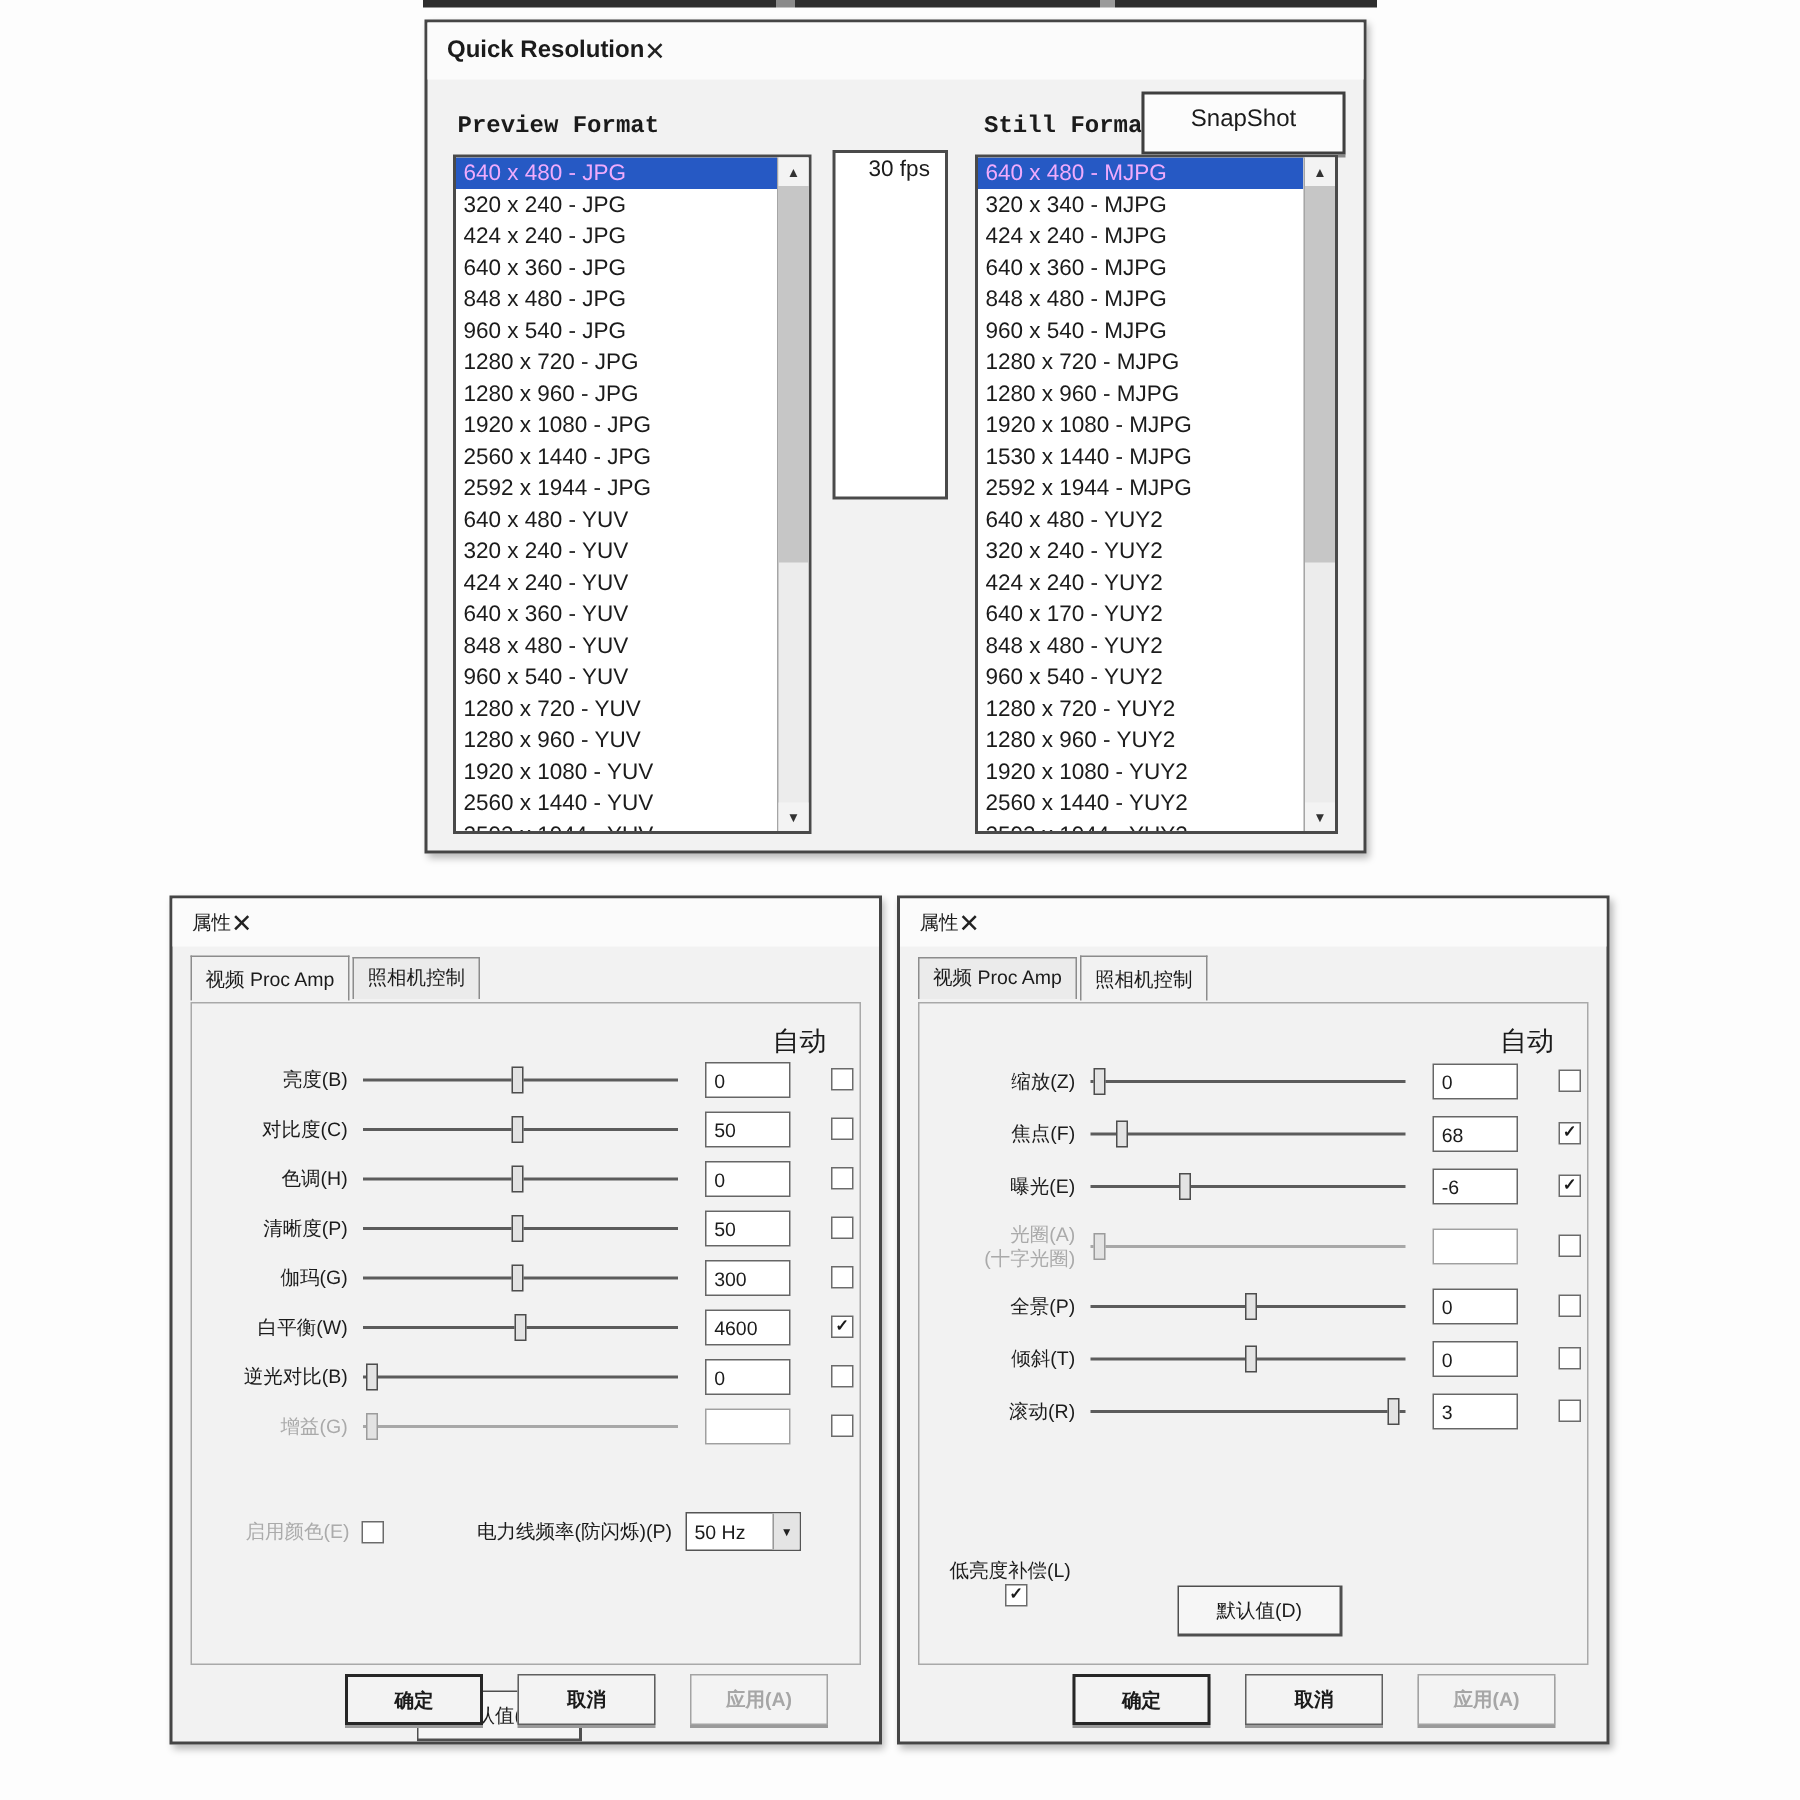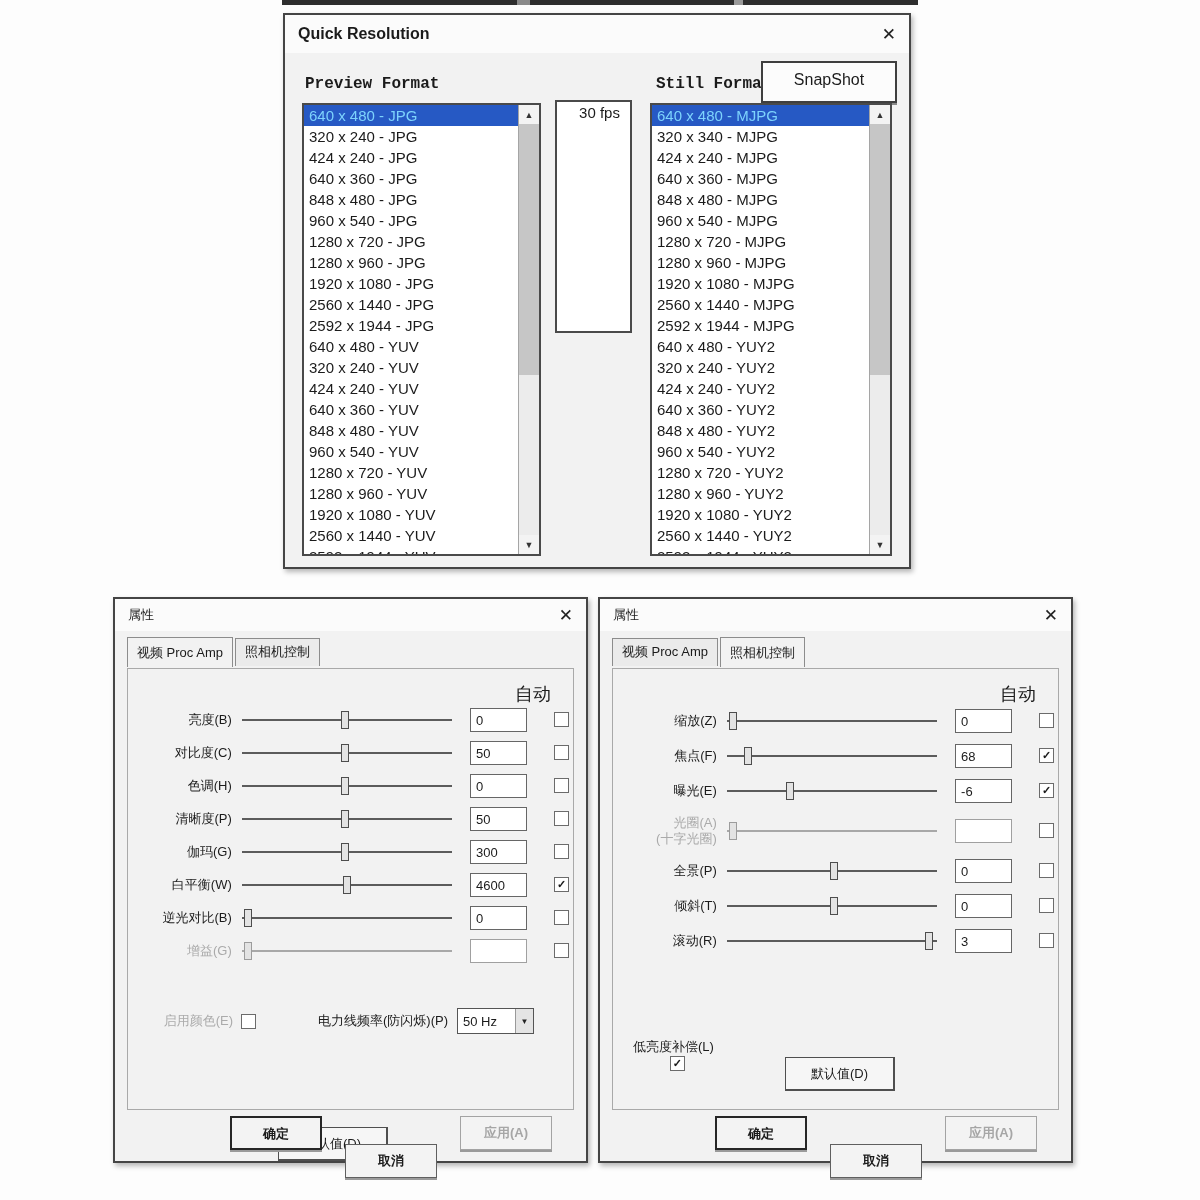--- a/index.html
+++ b/index.html
@@ -1,38 +1,38 @@
 <!DOCTYPE html>
 <html><head>
 <meta charset="utf-8">
 <style>
   html,body{margin:0;padding:0;}
   .page{position:relative;width:1200px;height:1200px;background:#fdfdfd;overflow:hidden;
         font-family:"Liberation Sans",sans-serif;color:#1b1b1b;}
   .topstrip{position:absolute;left:282px;top:0;width:636px;height:5px;
     background:linear-gradient(90deg,#2e2e2e 0 37%,#8a8a8a 37% 39%,#2e2e2e 39% 71%,#9a9a9a 71% 72.5%,#2e2e2e 72.5% 100%);}
   .dialog{position:absolute;background:#f2f2f2;border:2px solid #454545;box-shadow:2px 3px 5px rgba(0,0,0,.28);box-sizing:border-box;}
-  .titlebar{display:flex;align-items:center;justify-content:space-between;background:#fbfbfb;padding:0 13px;}
+  .titlebar{display:flex;align-items:center;justify-content:flex-start;background:#fbfbfb;padding:0 13px;}
   .close{font-size:17px;color:#222;}
 
   
   #qr{left:283px;top:13px;width:628px;height:556px;}
   #qr .titlebar{height:38px;}
   #qr .titlebar .t{font-weight:bold;font-size:16px;}
   .qr-label{position:absolute;font-weight:bold;font-size:16px;font-family:Liberation Mono, monospace;}
   #qr-preview-label{left:20px;top:60px;}
   #qr-still-label{left:371px;top:60px;}
   #snapshot{position:absolute;left:476px;top:46px;width:132px;height:38px;background:#fcfcfc;
     border:2px solid #3f3f3f;font-size:16px;text-align:center;line-height:34px;box-shadow:0 2px 0 #888;}
   .listbox{position:absolute;top:88px;height:453px;background:#fff;border:2px solid #4a4a4a;display:flex;box-sizing:border-box;}
   #preview-list-box{left:17px;width:239px;}
   #still-list-box{left:365px;width:242px;}
   .list-items{flex:1;overflow:hidden;}
   .li{height:21px;line-height:21px;padding-left:5px;font-size:15px;white-space:nowrap;}
-  .li.sel{background:#2659c4;color:#7dd3fc;}
+  .li.sel{background:#2659c4;color:#f0abfc;}
   .vscroll{width:20px;border-left:1px solid #a5a5a5;background:#ececec;position:relative;}
   .sarrow{height:19px;display:flex;align-items:center;justify-content:center;font-size:9px;color:#333;background:#f3f3f3;}
   .sarrow.down{position:absolute;bottom:0;left:0;right:0;}
   .sthumb{position:absolute;top:19px;left:0;right:0;height:56%;background:#c6c6c6;}
   .fpsbox{position:absolute;left:270px;top:85px;width:77px;height:233px;background:#fff;border:2px solid #4a4a4a;box-sizing:border-box;}
   .fpsbox .li{text-align:center;padding-left:12px;}
 
   
   .props{width:475px;height:566px;}
   .props .titlebar{height:32px;}
@@ -65,21 +65,21 @@
   .dd .arr{width:17px;height:100%;background:#e4e4e4;border-left:1px solid #999;display:flex;align-items:center;justify-content:center;font-size:8px;color:#222;}
   .lowlight{position:absolute;left:20px;top:369px;display:flex;align-items:center;font-size:13px;flex-direction:column;}
   .lowlight .cb{margin-left:8px;}
   .defbtn{position:absolute;width:110px;height:34px;background:#f6f6f6;border:1px solid #4f4f4f;
     border-right-width:2px;border-bottom-width:2px;font-size:13px;text-align:center;line-height:31px;box-sizing:border-box;}
   #procamp .defbtn{left:150px;top:458px;}
   #camctl .defbtn{left:172px;top:388px;}
   .btn{position:absolute;top:517px;width:92px;height:34px;font-size:13px;background:#f3f3f3;
     border:1px solid #5f5f5f;text-align:center;line-height:31px;box-sizing:border-box;box-shadow:0 2px 0 #9a9a9a;font-weight:bold;}
   .btn.ok{left:115px;border:2px solid #262626;}
-  .btn.cancel{left:230px;margin-top:28px;}
+  .btn.cancel{left:230px;}
   .btn.apply{left:345px;color:#a6a6a6;border-color:#a3a3a3;}
 </style>
 </head>
 <body>
 
 <div class="page">
   <div class="topstrip"></div>
 
   <div class="dialog" id="qr">
     <div class="titlebar">
@@ -130,26 +130,26 @@
       <div class="list-items" id="still-items">
           <div class="li sel">640 x 480 - MJPG</div>
           <div class="li">320 x 340 - MJPG</div>
           <div class="li">424 x 240 - MJPG</div>
           <div class="li">640 x 360 - MJPG</div>
           <div class="li">848 x 480 - MJPG</div>
           <div class="li">960 x 540 - MJPG</div>
           <div class="li">1280 x 720 - MJPG</div>
           <div class="li">1280 x 960 - MJPG</div>
           <div class="li">1920 x 1080 - MJPG</div>
-          <div class="li">2560 x 1440 - MJPG</div>
+          <div class="li">1530 x 1440 - MJPG</div>
           <div class="li">2592 x 1944 - MJPG</div>
           <div class="li">640 x 480 - YUY2</div>
           <div class="li">320 x 240 - YUY2</div>
           <div class="li">424 x 240 - YUY2</div>
-          <div class="li">640 x 360 - YUY2</div>
+          <div class="li">640 x 170 - YUY2</div>
           <div class="li">848 x 480 - YUY2</div>
           <div class="li">960 x 540 - YUY2</div>
           <div class="li">1280 x 720 - YUY2</div>
           <div class="li">1280 x 960 - YUY2</div>
           <div class="li">1920 x 1080 - YUY2</div>
           <div class="li">2560 x 1440 - YUY2</div>
           <div class="li">2592 x 1944 - YUY2</div>
         </div>
       <div class="vscroll">
         <div class="sarrow">▲</div>

